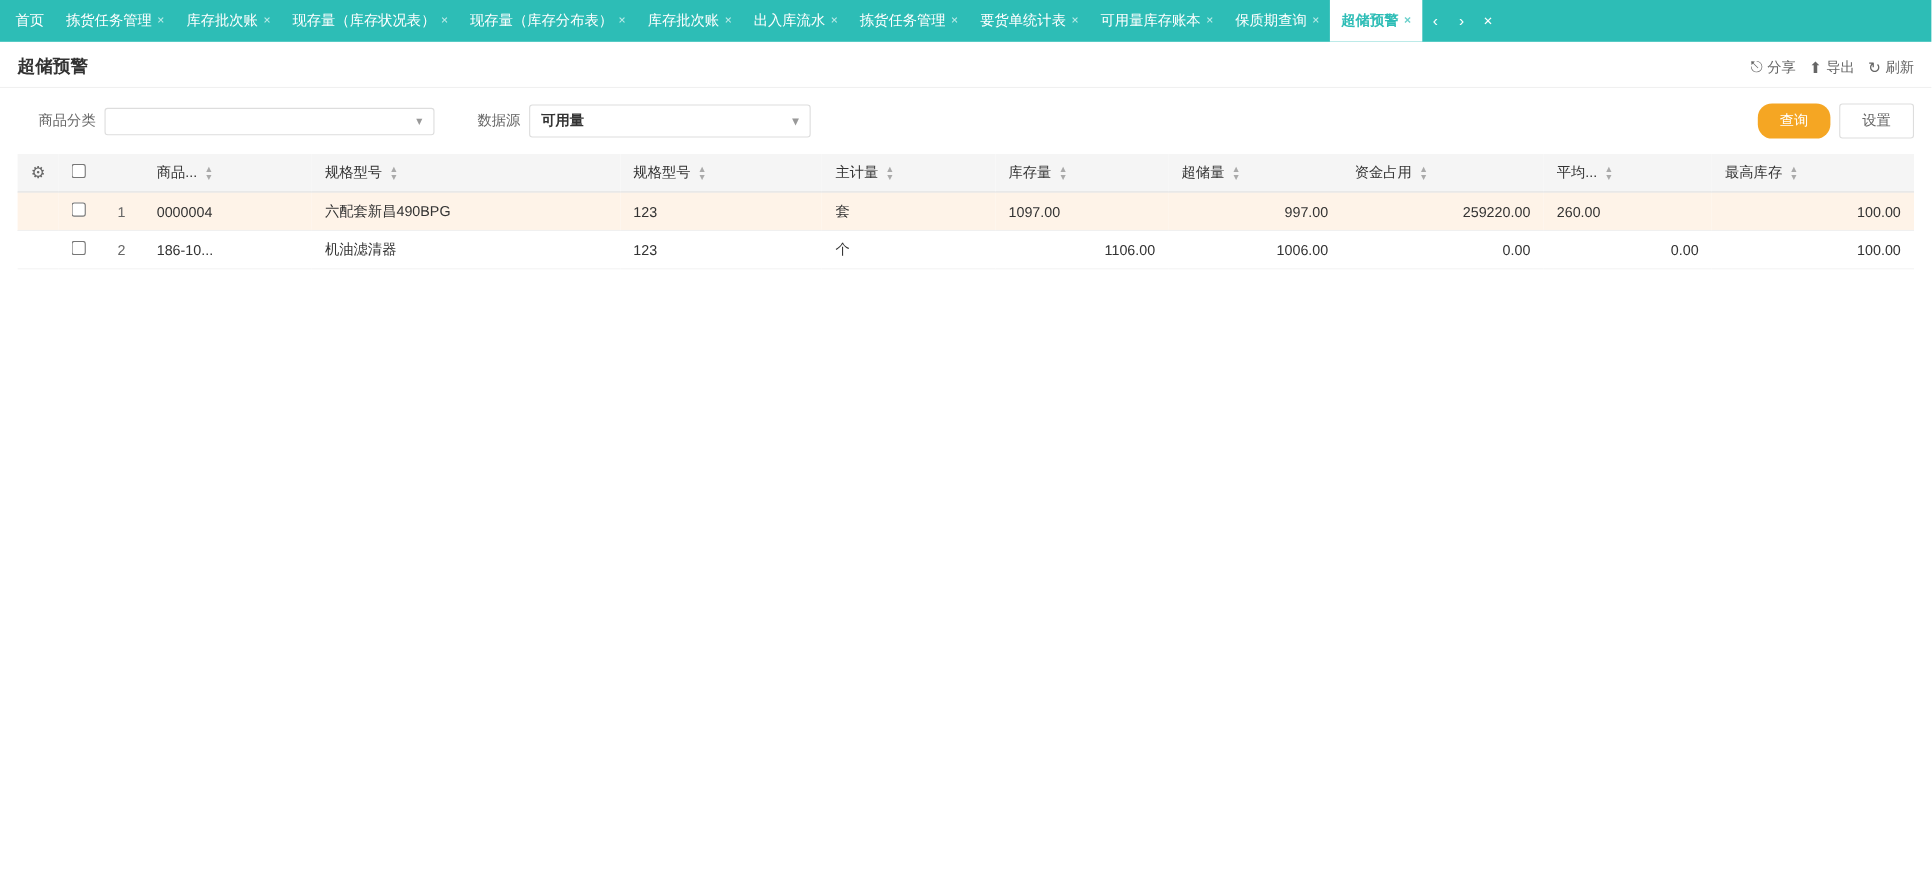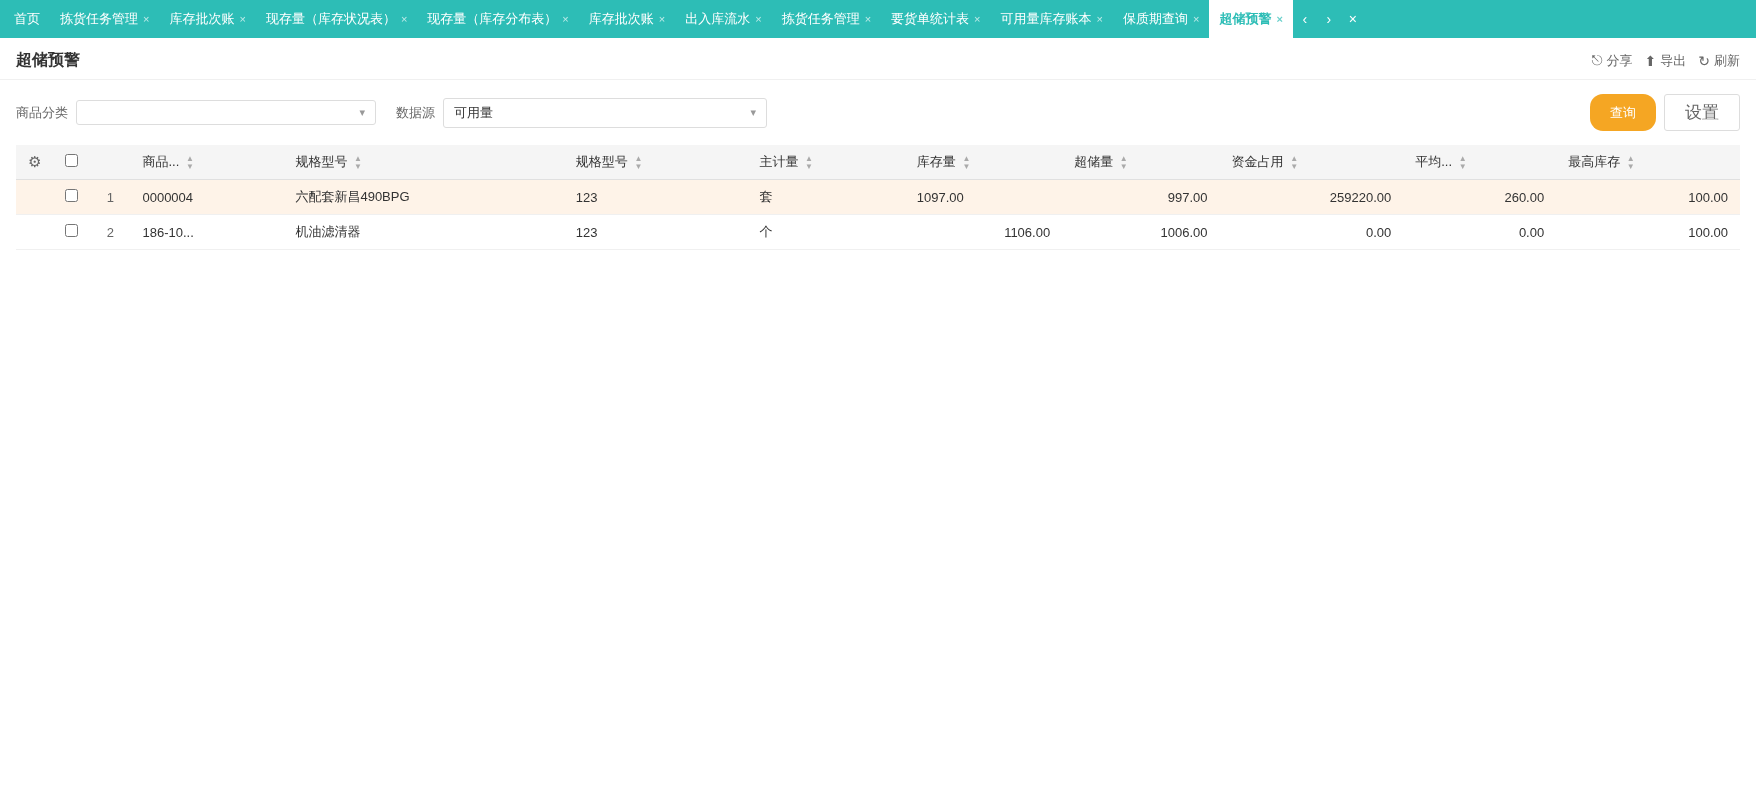--- a/index.html
+++ b/index.html
@@ -84,37 +84,39 @@
     }
     .filter-item {
       display: flex;
       align-items: center;
       gap: 8px;
     }
     .filter-label {
       color: #666;
       font-size: 13px;
       white-space: nowrap;
+      margin-left: 19px;
     }
     .filter-select {
       display: flex;
       align-items: center;
       border: 1px solid #ddd;
       border-radius: 3px;
       padding: 5px 10px;
       width: 300px;
       cursor: pointer;
       background: #fff;
       justify-content: space-between;
     }
     .filter-select-text { color: #999; font-size: 13px; }
     .filter-select-arrow { color: #999; font-size: 11px; }
 
     .filter-select-datasource {
-      width: 324px;
+      width: 256px;
+      font-weight: bold;
     }
     .datasource-value { color: #333; font-size: 13px; }
 
     .filter-buttons {
       margin-left: auto;
       display: flex;
       gap: 8px;
     }
     .btn-query {
       background: #f5a623;
@@ -125,21 +127,21 @@
       cursor: pointer;
       font-size: 13px;
     }
     .btn-settings {
       background: #fff;
       color: #666;
       border: 1px solid #ddd;
       border-radius: 3px;
       padding: 6px 20px;
       cursor: pointer;
-      font-size: 17px;
+      font-size: 13px;
     }
 
     
     .table-container {
       padding: 0 16px;
     }
     table {
       width: 100%;
       border-collapse: collapse;
       font-size: 13px;
@@ -377,21 +379,21 @@
       <input type="checkbox" style="">
     </td>
     <td class="row-num">1</td>
     <td>0000004</td>
     <td>六配套新昌490BPG</td>
     <td>123</td>
     <td>套</td>
     <td style="">1097.00</td>
     <td style="text-align:right;">997.00</td>
     <td style="text-align:right;">259220.00</td>
-    <td style="text-align:right;">260.00</td>
+    <td style="text-align:left;">260.00</td>
     <td style="text-align:right;">100.00</td>
   </tr>
         <tr>
     <td class="gear-cell"></td>
     <td class="checkbox-cell">
       <input type="checkbox" style="">
     </td>
     <td class="row-num">2</td>
     <td>186-10...</td>
     <td>机油滤清器</td>

